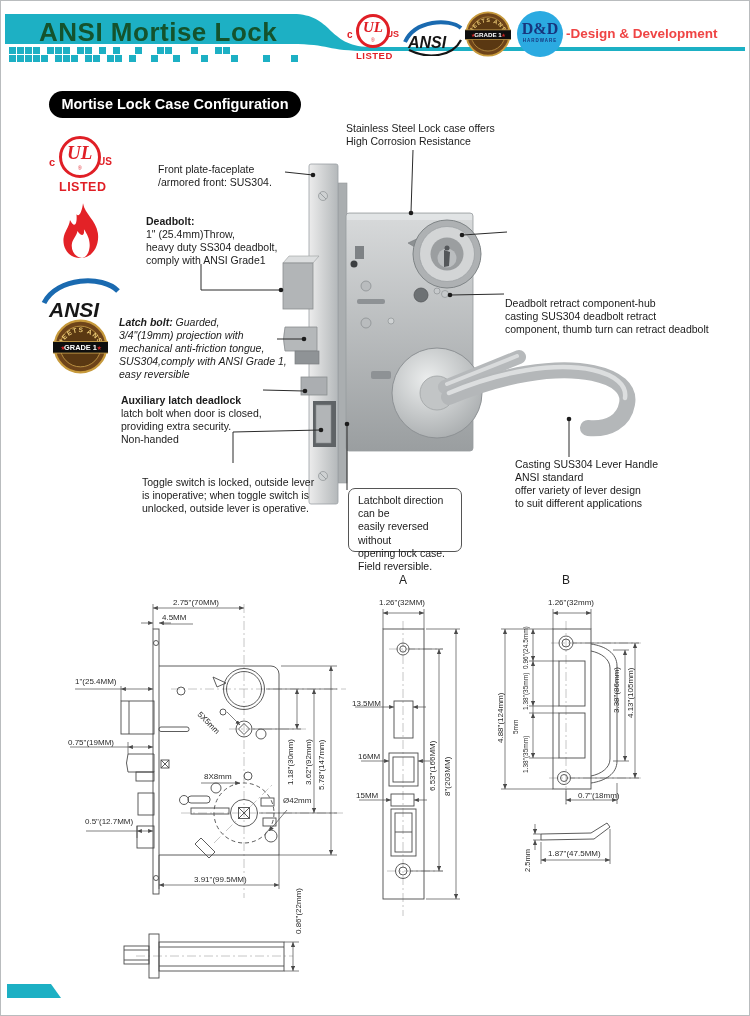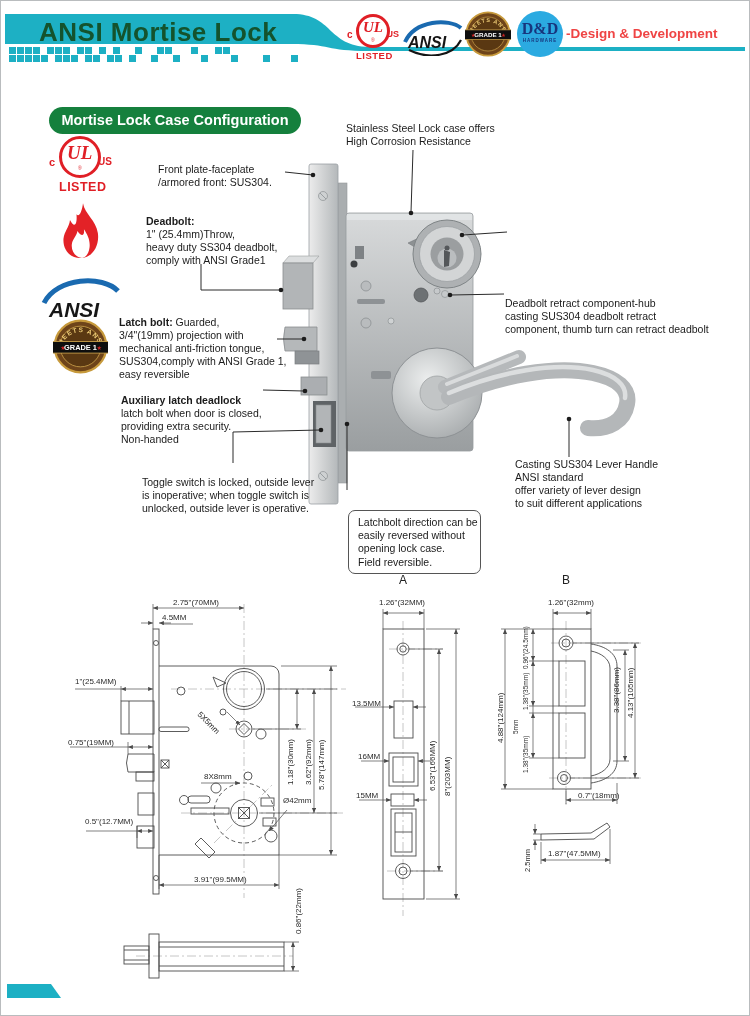--- a/index.html
+++ b/index.html
@@ -1,27 +1,27 @@
 <!DOCTYPE html>
 <html><head>
 <meta charset="utf-8">
 <style>
   html,body{margin:0;padding:0;background:#fff;}
   .page{position:relative;width:748px;height:1014px;background:#fff;border:1px solid #b9bcbe;
         font-family:"Liberation Sans",sans-serif;overflow:hidden;color:#1a1a1a;}
   .abs{position:absolute;}
   .hdr-title{position:absolute;left:38px;top:16px;font-size:26px;font-weight:bold;color:#14532d;letter-spacing:.5px;}
-  .pill{position:absolute;left:48px;top:106px;width:252px;height:27px;background:#15803d;border-radius:14px;
+  .pill{position:absolute;left:48px;top:90px;width:252px;height:27px;background:#000000;border-radius:14px;
         color:#fff;font-size:14.5px;font-weight:bold;text-align:center;line-height:27px;}
   .ann{position:absolute;font-size:10.5px;line-height:1.24;color:#1b1b1b;}
   .ann .ttl{font-weight:bold;}
   .ann .blk{display:block;}
   .pl{white-space:pre-line;}
-  .notebox{position:absolute;left:347px;top:487px;width:133px;height:64px;border:1px solid #555;border-radius:7px;
-           font-size:10.5px;line-height:1.26;padding:5px 0 0 9px;box-sizing:border-box;margin-top:22px;}
+  .notebox{position:absolute;left:347px;top:487px;width:114px;height:64px;border:1px solid #555;border-radius:7px;
+           font-size:10.5px;line-height:1.26;padding:5px 0 0 9px;box-sizing:border-box;}
   .dim{position:absolute;font-size:8px;color:#2a2a2a;white-space:nowrap;}
   .vdim{position:absolute;font-size:8px;color:#2a2a2a;white-space:nowrap;transform:rotate(-90deg);transform-origin:0 0;}
   .f7{font-size:6.5px;}
   .f75{font-size:7.5px;}
   .d45{position:absolute;font-size:8px;color:#2a2a2a;white-space:nowrap;transform:rotate(45deg);transform-origin:0 0;}
   .seclab{position:absolute;font-size:12px;color:#222;}
   
   .ulb{position:absolute;color:#e01f26;text-align:center;}
   .ul-circle{display:block;margin:0 auto;border:3px solid #e01f26;border-radius:50%;position:relative;background:#fff;}
   .ul-mark{position:absolute;font-weight:bold;font-style:italic;font-family:"Liberation Serif",serif;color:#e01f26;}
@@ -249,21 +249,21 @@
   </svg>
 
   <div class="ann" style="left:157px;top:162px;">
     <span class="pl">Front plate-faceplate
 /armored front: SUS304.</span></div>
   <div class="ann" style="left:145px;top:214px;">
     <span class="ttl blk">Deadbolt:</span>
     <span class="pl">1" (25.4mm)Throw,
 heavy duty SS304 deadbolt,
 comply with ANSI Grade1</span></div>
-  <div class="ann" style="left:118px;top:315px;">
+  <div class="ann" style="left:118px;top:315px;font-style:italic;">
     <span class="ttl">Latch bolt:</span>
     <span class="pl">Guarded,
 3/4"(19mm) projection with
 mechanical anti-friction tongue,
 SUS304,comply with ANSI Grade 1,
 easy reversible</span></div>
   <div class="ann" style="left:120px;top:393px;">
     <span class="ttl blk">Auxiliary latch deadlock</span>
     <span class="pl">latch bolt when door is closed,
 providing extra security.

